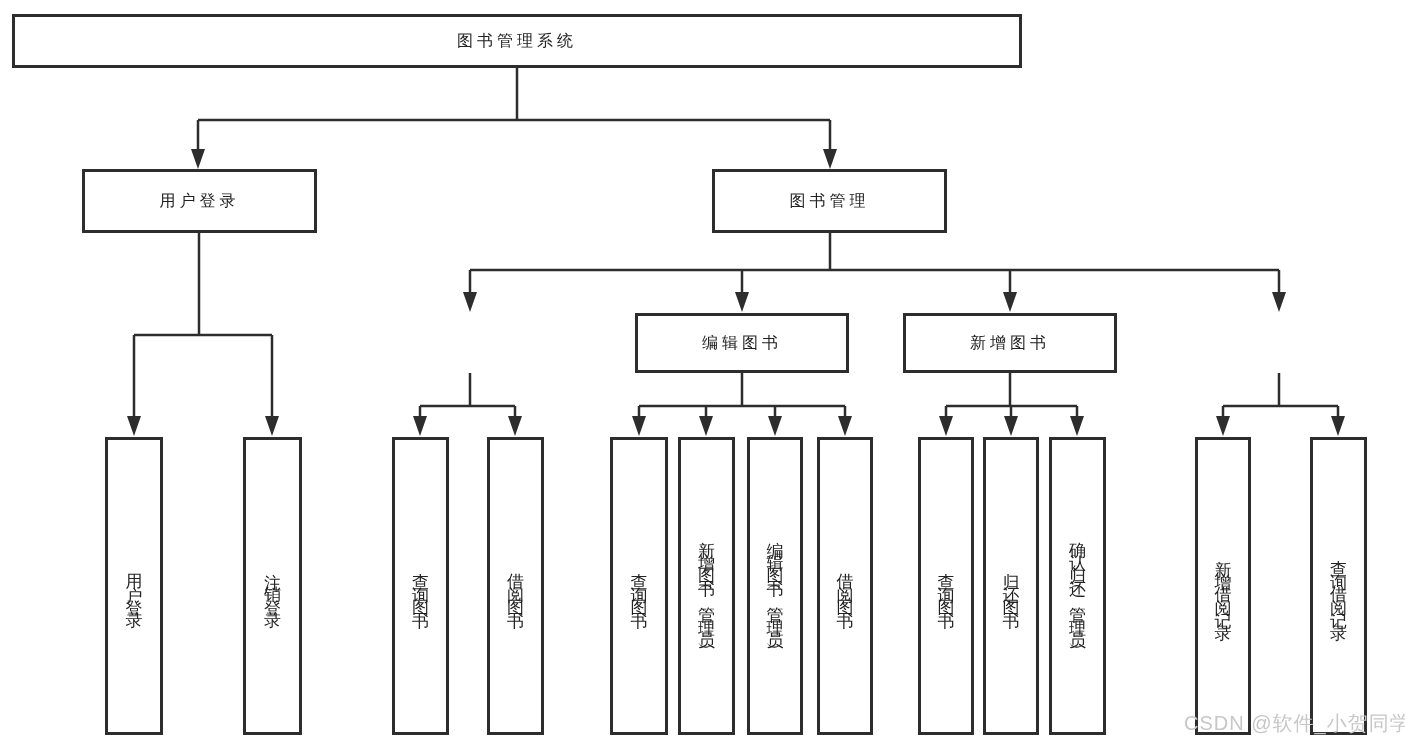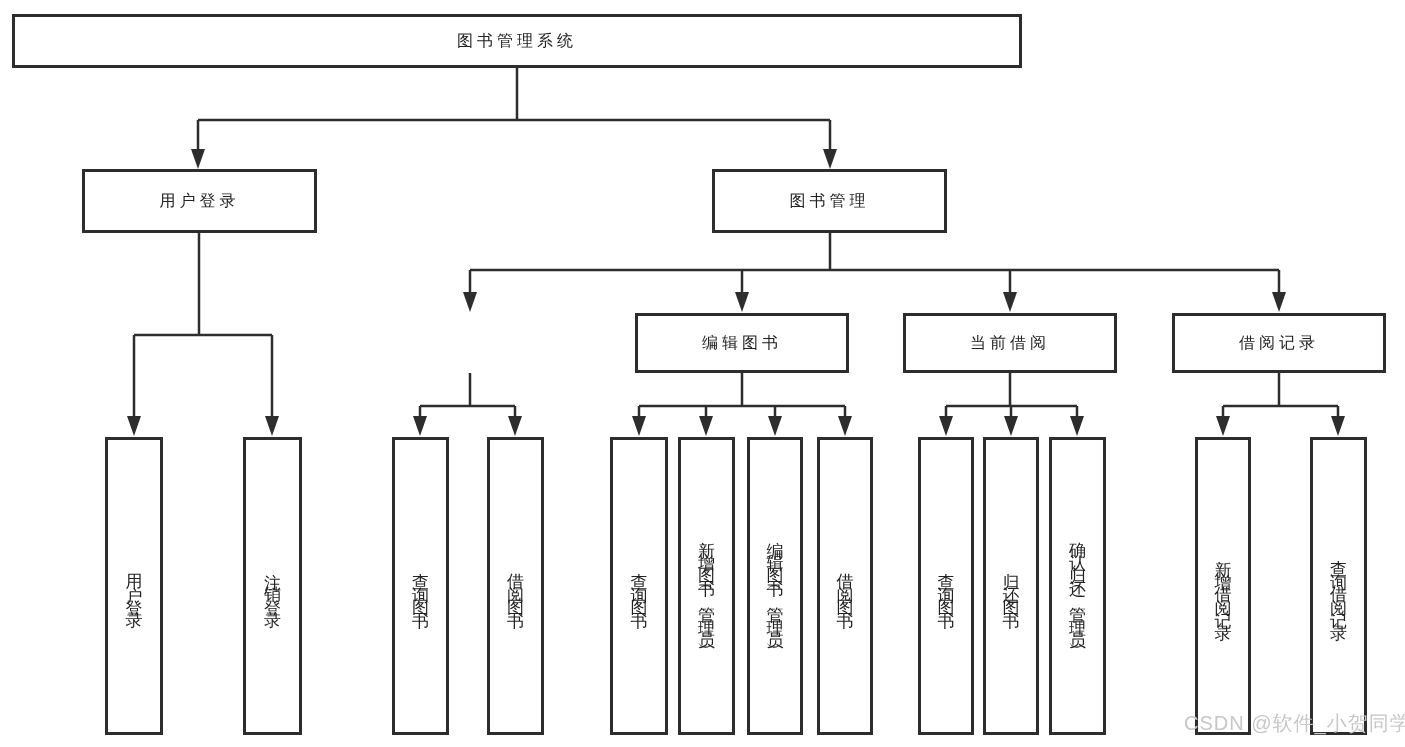--- a/index.html
+++ b/index.html
@@ -110,22 +110,21 @@
     <path d="M1338 406 V418"></path>
       <polygon points="1331,416 1345,416 1338,436"></polygon>
   </svg>
 
   <div class="box hbox" style="left:12px; top:14px; width:1010px; height:54px;">图书管理系统</div>
 
   <div class="box hbox" style="left:82px; top:169px; width:235px; height:64px;">用户登录</div>
   <div class="box hbox" style="left:712px; top:169px; width:235px; height:64px;">图书管理</div>
 
   <div class="box hbox" style="left:635px; top:313px; width:214px; height:60px;">编辑图书</div>
-  <div class="box hbox" style="left:903px; top:313px; width:214px; height:60px;">当前借阅</div>
-  <div class="box hbox" style="left:1172px; top:313px; width:214px; height:60px;">借阅记录</div>
+  <div class="box hbox" style="left:903px; top:313px; width:214px; height:60px;">新增图书</div>
 
   <div class="box vbox" style="left:105px; top:437px; width:58px; height:298px;">
     <span class="vtext">用户登录</span>
   </div>
   <div class="box vbox" style="left:243px; top:437px; width:59px; height:298px;">
     <span class="vtext">注销登录</span>
   </div>
 
   <div class="box vbox" style="left:392px; top:437px; width:57px; height:298px;">
     <span class="vtext">查询图书</span>

